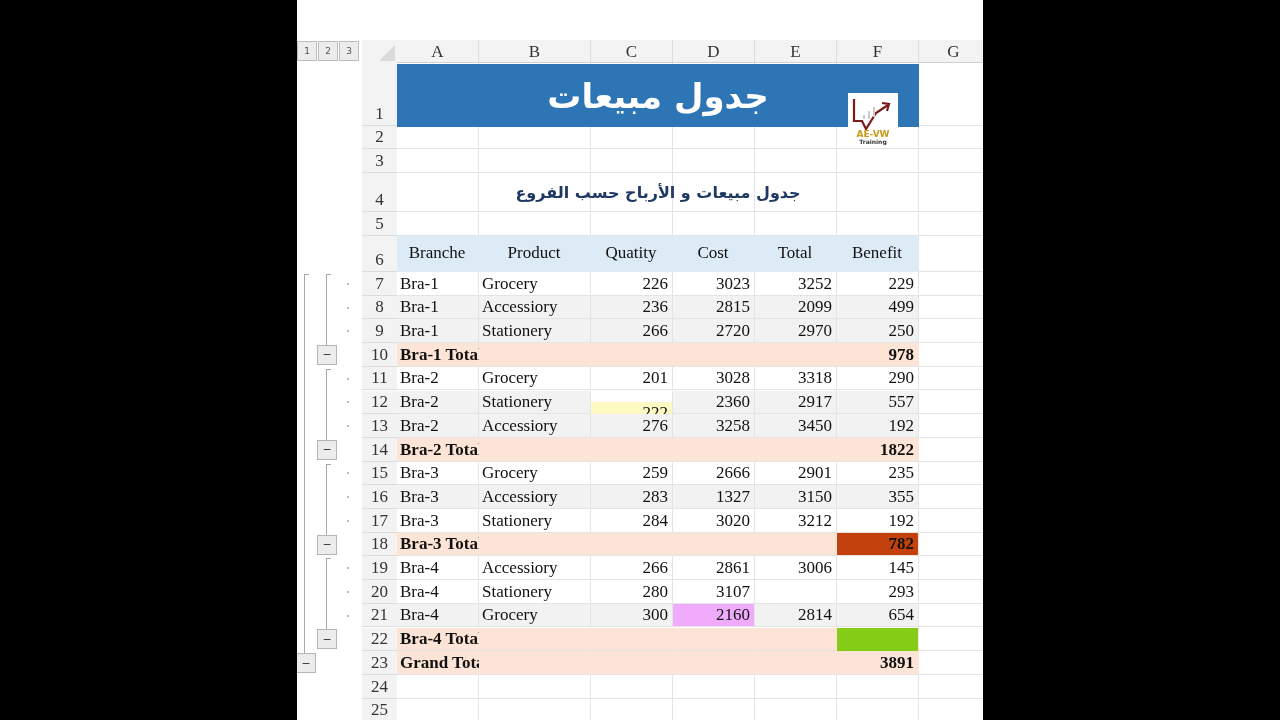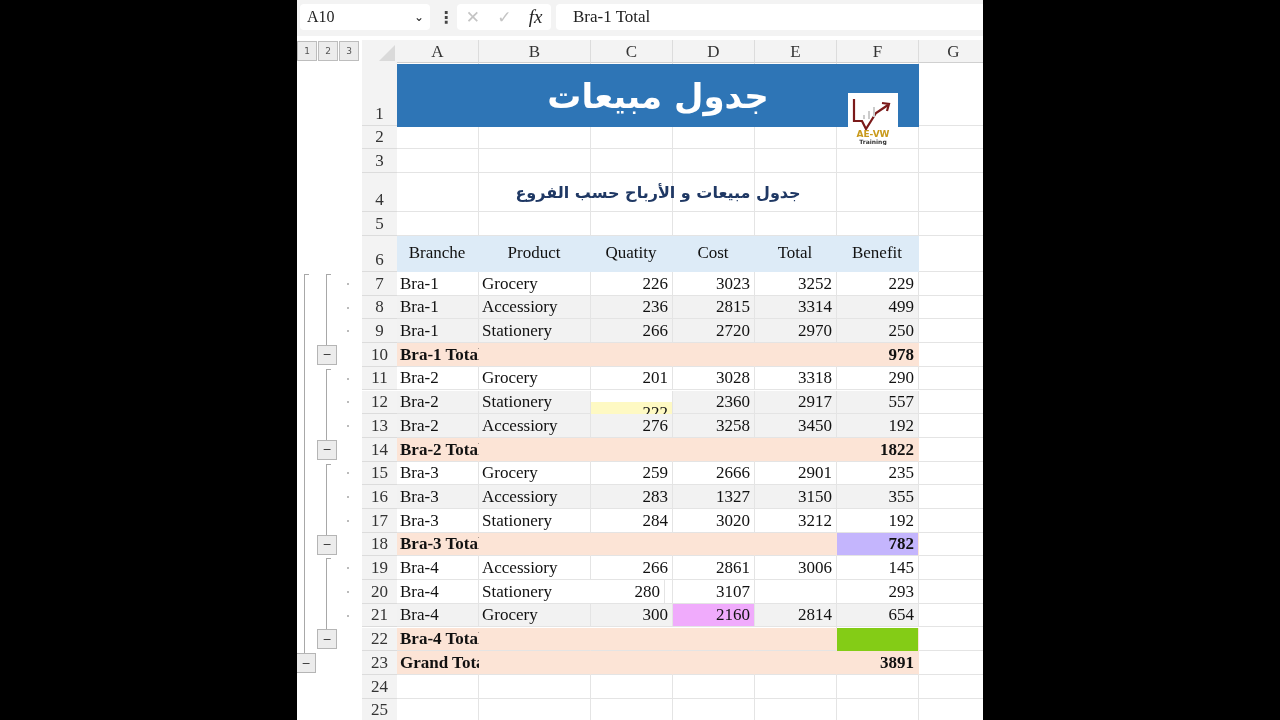--- a/index.html
+++ b/index.html
@@ -32,33 +32,20 @@
   
   .oline{position:absolute;background:#a8a8a8;}
   .obtn{position:absolute;width:20px;height:20px;border:1px solid #b5b5b5;background:#ececec;box-sizing:border-box;display:flex;align-items:center;justify-content:center;font-family:"DejaVu Sans",sans-serif;font-size:11px;color:#333;}
   .odot{position:absolute;width:2px;height:2px;background:#bbb;}
 </style>
 </head>
 <body>
 
 <div class="app">
 
-  <div class="fbar">
-    <div class="namebox">
-      <span>A10</span>
-      <span class="chev">⌄</span>
-    </div>
-    <div class="kebab">⋮</div>
-    <div class="fbtns">
-      <span>✕</span>
-      <span>✓</span>
-      <span class="fx">fx</span>
-    </div>
-    <div class="finput">Bra-1 Total</div>
-  </div>
 
   <div class="levels" id="levels">
       <div class="lvl">1</div>
       <div class="lvl">2</div>
       <div class="lvl">3</div>
     </div>
 
   <div id="outline">
       <div class="oline" style="left: 7px; top: 274px; width: 1px; height: 379.05px;"></div>
       <div class="oline" style="left: 7px; top: 274px; width: 5px; height: 1px;"></div>
@@ -318,21 +305,21 @@
       <div class="cell" style="left: 35px; top: 232px; width: 82px; height: 23.7px; background: rgb(255, 255, 255);">Bra-1</div>
       <div class="cell" style="left: 117px; top: 232px; width: 112px; height: 23.7px; background: rgb(255, 255, 255);">Grocery</div>
       <div class="cell num" style="left: 229px; top: 232px; width: 82px; height: 23.7px; background: rgb(255, 255, 255);">226</div>
       <div class="cell num" style="left: 311px; top: 232px; width: 82px; height: 23.7px; background: rgb(255, 255, 255);">3023</div>
       <div class="cell num" style="left: 393px; top: 232px; width: 82px; height: 23.7px; background: rgb(255, 255, 255);">3252</div>
       <div class="cell num" style="left: 475px; top: 232px; width: 82px; height: 23.7px; background: rgb(255, 255, 255);">229</div>
       <div class="cell" style="left: 35px; top: 255.7px; width: 82px; height: 23.7px; background: rgb(242, 242, 242);">Bra-1</div>
       <div class="cell" style="left: 117px; top: 255.7px; width: 112px; height: 23.7px; background: rgb(242, 242, 242);">Accessiory</div>
       <div class="cell num" style="left: 229px; top: 255.7px; width: 82px; height: 23.7px; background: rgb(242, 242, 242);">236</div>
       <div class="cell num" style="left: 311px; top: 255.7px; width: 82px; height: 23.7px; background: rgb(242, 242, 242);">2815</div>
-      <div class="cell num" style="left: 393px; top: 255.7px; width: 82px; height: 23.7px; background: rgb(242, 242, 242);">3314</div>
+      <div class="cell num" style="left: 393px; top: 255.7px; width: 82px; height: 23.7px; background: rgb(242, 242, 242);">2099</div>
       <div class="cell num" style="left: 475px; top: 255.7px; width: 82px; height: 23.7px; background: rgb(242, 242, 242);">499</div>
       <div class="cell" style="left: 35px; top: 279.4px; width: 82px; height: 23.7px; background: rgb(242, 242, 242);">Bra-1</div>
       <div class="cell" style="left: 117px; top: 279.4px; width: 112px; height: 23.7px; background: rgb(242, 242, 242);">Stationery</div>
       <div class="cell num" style="left: 229px; top: 279.4px; width: 82px; height: 23.7px; background: rgb(242, 242, 242);">266</div>
       <div class="cell num" style="left: 311px; top: 279.4px; width: 82px; height: 23.7px; background: rgb(242, 242, 242);">2720</div>
       <div class="cell num" style="left: 393px; top: 279.4px; width: 82px; height: 23.7px; background: rgb(242, 242, 242);">2970</div>
       <div class="cell num" style="left: 475px; top: 279.4px; width: 82px; height: 23.7px; background: rgb(242, 242, 242);">250</div>
       <div class="cell bold" style="left: 35px; top: 303.1px; width: 82px; height: 23.7px; background: rgb(252, 228, 214); border-right-color: rgb(252, 228, 214);">Bra-1 Total</div>
       <div class="cell bold" style="left: 117px; top: 303.1px; width: 112px; height: 23.7px; background: rgb(252, 228, 214); border-right-color: rgb(252, 228, 214);"></div>
       <div class="cell num bold" style="left: 229px; top: 303.1px; width: 82px; height: 23.7px; background: rgb(252, 228, 214); border-right-color: rgb(252, 228, 214);"></div>
@@ -379,30 +366,30 @@
       <div class="cell" style="left: 117px; top: 469px; width: 112px; height: 23.7px; background: rgb(255, 255, 255);">Stationery</div>
       <div class="cell num" style="left: 229px; top: 469px; width: 82px; height: 23.7px; background: rgb(255, 255, 255);">284</div>
       <div class="cell num" style="left: 311px; top: 469px; width: 82px; height: 23.7px; background: rgb(255, 255, 255);">3020</div>
       <div class="cell num" style="left: 393px; top: 469px; width: 82px; height: 23.7px; background: rgb(255, 255, 255);">3212</div>
       <div class="cell num" style="left: 475px; top: 469px; width: 82px; height: 23.7px; background: rgb(255, 255, 255);">192</div>
       <div class="cell bold" style="left: 35px; top: 492.7px; width: 82px; height: 23.7px; background: rgb(252, 228, 214); border-right-color: rgb(252, 228, 214);">Bra-3 Total</div>
       <div class="cell bold" style="left: 117px; top: 492.7px; width: 112px; height: 23.7px; background: rgb(252, 228, 214); border-right-color: rgb(252, 228, 214);"></div>
       <div class="cell num bold" style="left: 229px; top: 492.7px; width: 82px; height: 23.7px; background: rgb(252, 228, 214); border-right-color: rgb(252, 228, 214);"></div>
       <div class="cell num bold" style="left: 311px; top: 492.7px; width: 82px; height: 23.7px; background: rgb(252, 228, 214); border-right-color: rgb(252, 228, 214);"></div>
       <div class="cell num bold" style="left: 393px; top: 492.7px; width: 82px; height: 23.7px; background: rgb(252, 228, 214); border-right-color: rgb(252, 228, 214);"></div>
-      <div class="cell num bold" style="left: 475px; top: 492.7px; width: 82px; height: 23.7px; background: #c4b5fd; border-right-color: rgb(252, 228, 214);">782</div>
+      <div class="cell num bold" style="left: 475px; top: 492.7px; width: 82px; height: 23.7px; background: #c2410c; border-right-color: rgb(252, 228, 214);">782</div>
       <div class="cell" style="left: 35px; top: 516.4px; width: 82px; height: 23.7px; background: rgb(255, 255, 255);">Bra-4</div>
       <div class="cell" style="left: 117px; top: 516.4px; width: 112px; height: 23.7px; background: rgb(255, 255, 255);">Accessiory</div>
       <div class="cell num" style="left: 229px; top: 516.4px; width: 82px; height: 23.7px; background: rgb(255, 255, 255);">266</div>
       <div class="cell num" style="left: 311px; top: 516.4px; width: 82px; height: 23.7px; background: rgb(255, 255, 255);">2861</div>
       <div class="cell num" style="left: 393px; top: 516.4px; width: 82px; height: 23.7px; background: rgb(255, 255, 255);">3006</div>
       <div class="cell num" style="left: 475px; top: 516.4px; width: 82px; height: 23.7px; background: rgb(255, 255, 255);">145</div>
       <div class="cell" style="left: 35px; top: 540.1px; width: 82px; height: 23.7px; background: rgb(255, 255, 255);">Bra-4</div>
       <div class="cell" style="left: 117px; top: 540.1px; width: 112px; height: 23.7px; background: rgb(255, 255, 255);">Stationery</div>
-      <div class="cell num" style="left: 221px; top: 540.1px; width: 82px; height: 23.7px; background: rgb(255, 255, 255);">280</div>
+      <div class="cell num" style="left: 229px; top: 540.1px; width: 82px; height: 23.7px; background: rgb(255, 255, 255);">280</div>
       <div class="cell num" style="left: 311px; top: 540.1px; width: 82px; height: 23.7px; background: rgb(255, 255, 255);">3107</div>
       <div class="cell num" style="left: 393px; top: 540.1px; width: 82px; height: 23.7px; background: rgb(255, 255, 255); margin-top: 30px;">3400</div>
       <div class="cell num" style="left: 475px; top: 540.1px; width: 82px; height: 23.7px; background: rgb(255, 255, 255);">293</div>
       <div class="cell" style="left: 35px; top: 563.8px; width: 82px; height: 23.7px; background: rgb(242, 242, 242);">Bra-4</div>
       <div class="cell" style="left: 117px; top: 563.8px; width: 112px; height: 23.7px; background: rgb(242, 242, 242);">Grocery</div>
       <div class="cell num" style="left: 229px; top: 563.8px; width: 82px; height: 23.7px; background: rgb(242, 242, 242);">300</div>
       <div class="cell num" style="left: 311px; top: 563.8px; width: 82px; height: 23.7px; background: #f0abfc;">2160</div>
       <div class="cell num" style="left: 393px; top: 563.8px; width: 82px; height: 23.7px; background: rgb(242, 242, 242);">2814</div>
       <div class="cell num" style="left: 475px; top: 563.8px; width: 82px; height: 23.7px; background: rgb(242, 242, 242);">654</div>
       <div class="cell bold" style="left: 35px; top: 587.5px; width: 82px; height: 23.7px; background: rgb(252, 228, 214); border-right-color: rgb(252, 228, 214);">Bra-4 Total</div>

